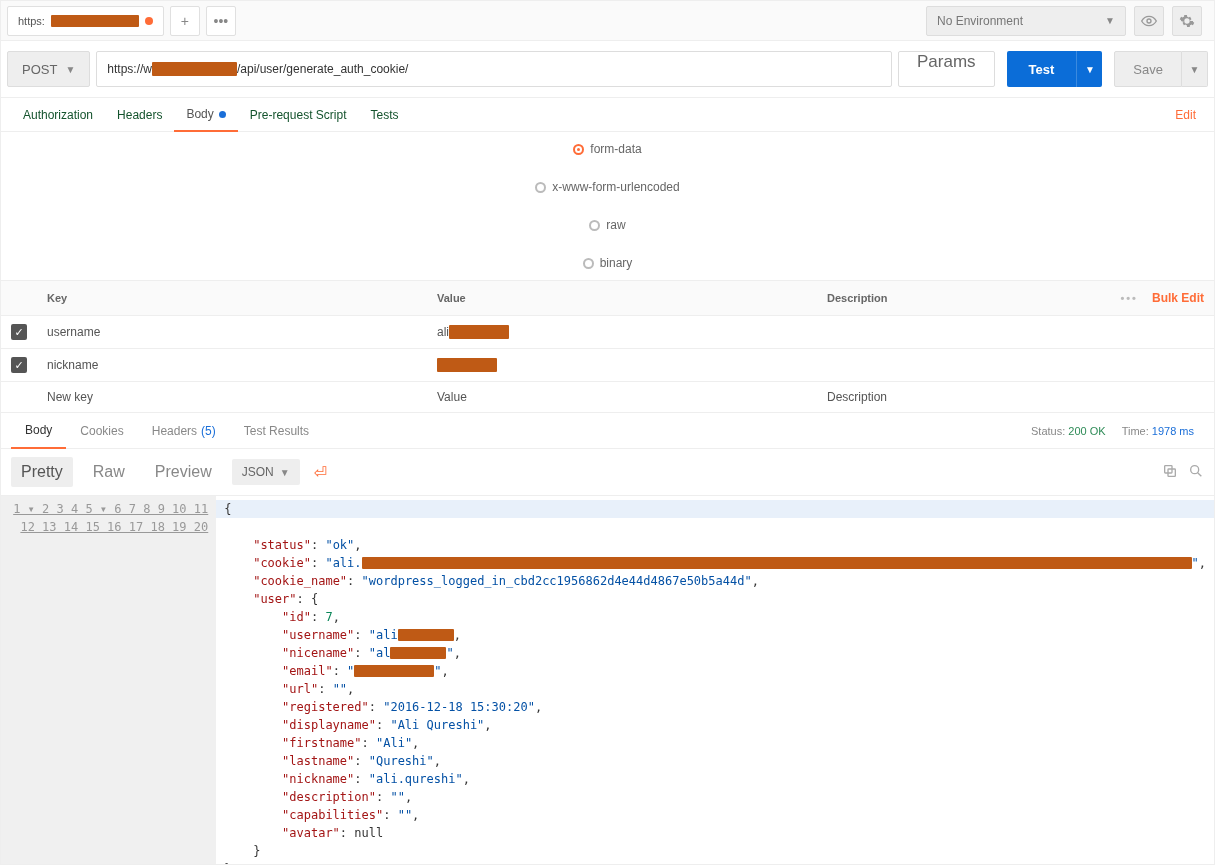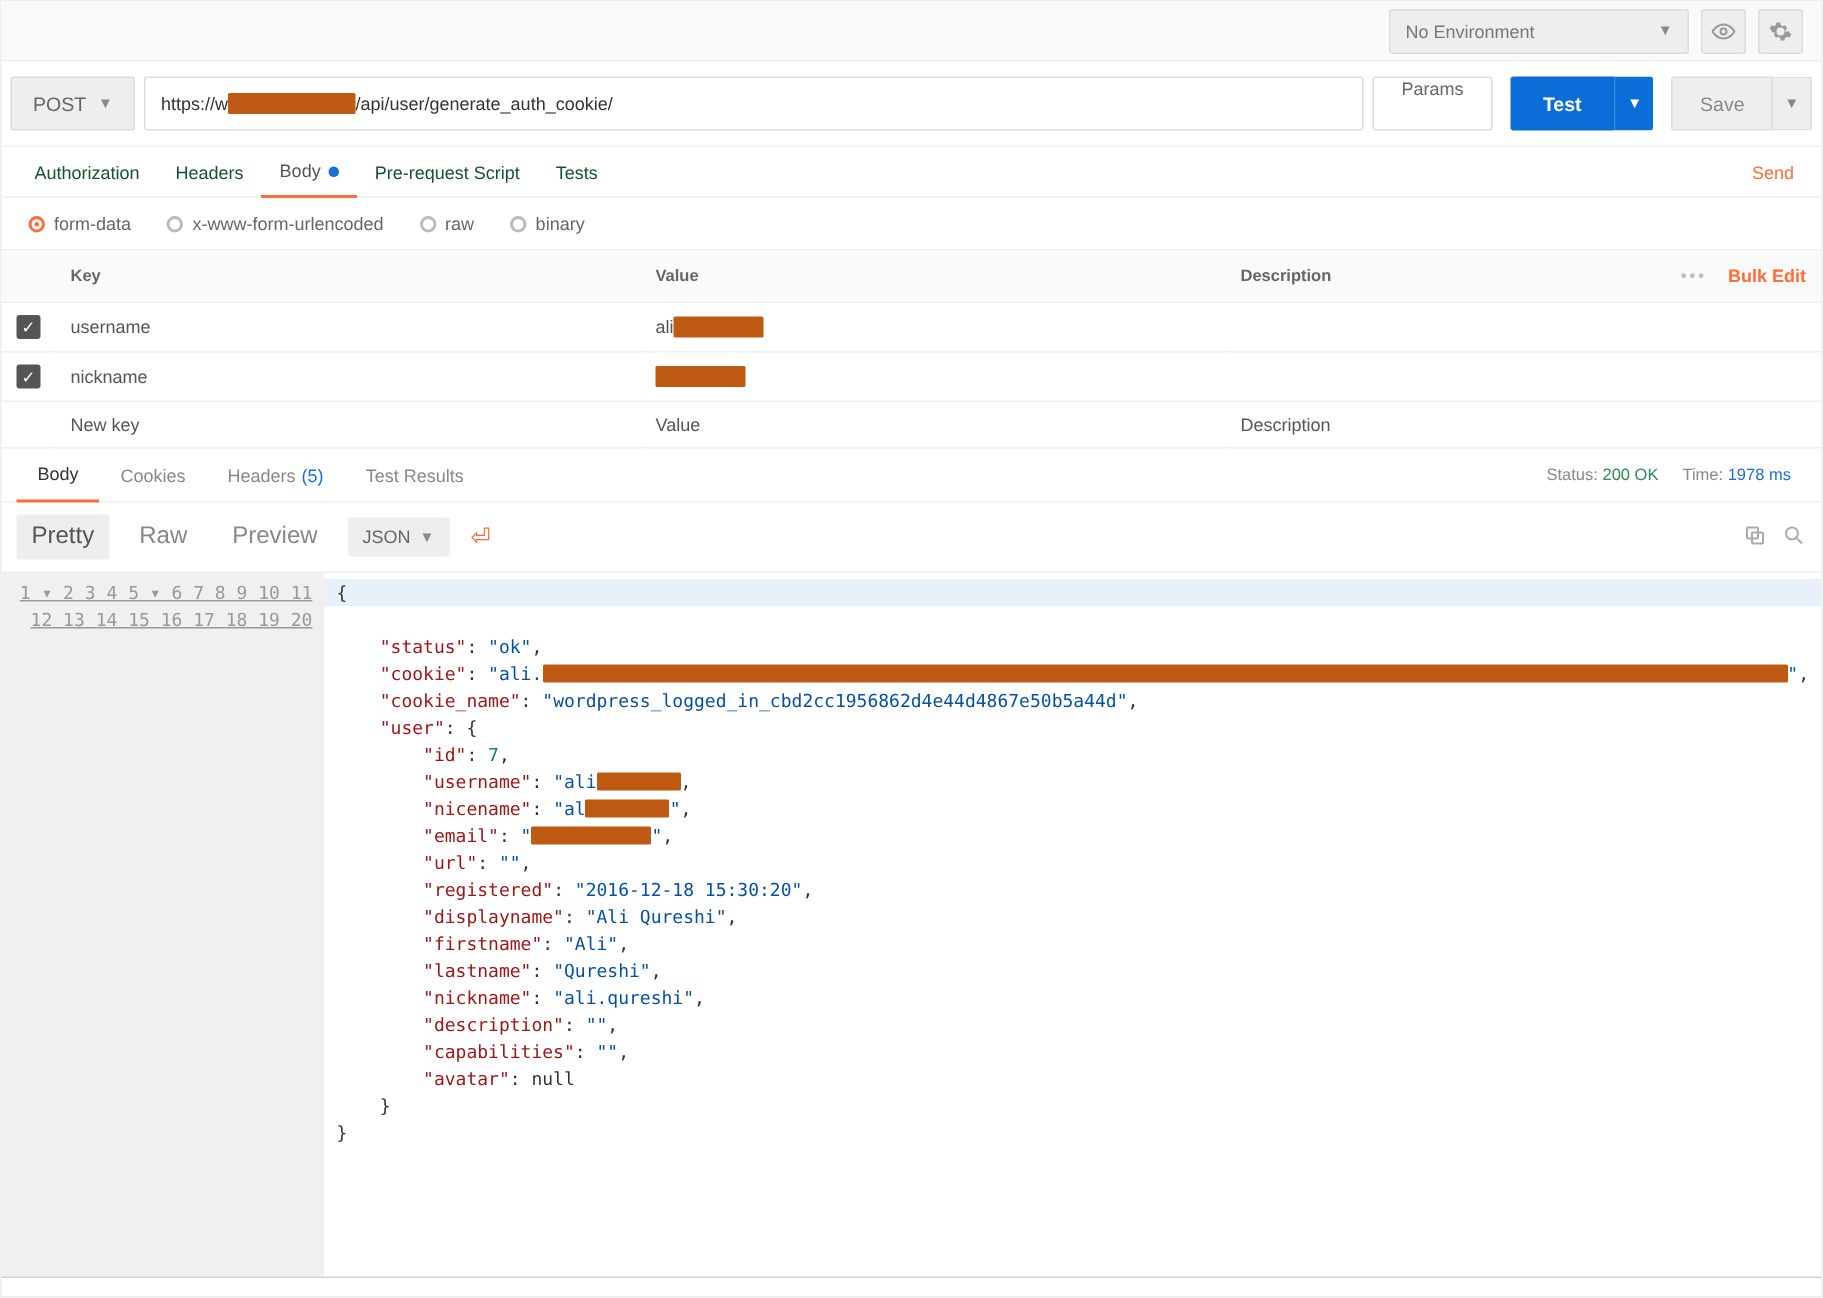--- a/index.html
+++ b/index.html
@@ -10,33 +10,33 @@
   .redblock { display: inline-block; background: #bf5a15; height: 12px; border-radius: 1px; }
   .dot-orange { width: 8px; height: 8px; background: #ff6c37; border-radius: 50%; }
   .tab-btn { width: 30px; height: 30px; display: flex; align-items: center; justify-content: center; border: 1px solid #e0e0e0; background: #fff; color: #888; font-size: 14px; border-radius: 2px; }
   .topbar-right { margin-left: auto; display: flex; gap: 8px; align-items: center; padding-right: 6px; }
   .env-select { display: flex; align-items: center; justify-content: space-between; width: 200px; height: 30px; padding: 0 10px; background: #eee; border: 1px solid #ddd; color: #777; font-size: 12px; border-radius: 2px; text-align: center; }
   .icon-btn { width: 30px; height: 30px; display: flex; align-items: center; justify-content: center; background: #eee; border: 1px solid #ddd; color: #888; border-radius: 2px; }
 
   .req-row { display: flex; align-items: center; gap: 6px; padding: 10px 6px; border-bottom: 1px solid #eee; background: #fff; }
   .method-select { display: flex; align-items: center; gap: 8px; height: 36px; padding: 0 14px; background: #eee; border: 1px solid #ddd; border-radius: 2px; color: #666; font-size: 13px; font-weight: 500; }
   .url-input { flex: 1; height: 36px; border: 1px solid #ddd; border-radius: 2px; display: flex; align-items: center; padding: 0 10px; font-size: 12px; color: #333; background: #fff; position: relative; }
-  .params-btn { height: 36px; padding: 0 18px; border: 1px solid #ddd; background: #fff; color: #666; border-radius: 2px; font-size: 12px; }
+  .params-btn { height: 36px; padding: 0 18px; border: 1px solid #ddd; background: #fff; color: #666; border-radius: 2px; font-size: 17px; }
   .send-btn { height: 36px; padding: 0 22px; background: #0b6dd8; color: #fff; border: none; font-weight: 600; font-size: 13px; border-radius: 2px 0 0 2px; }
   .send-drop { width: 26px; height: 36px; background: #0b6dd8; border: none; color: #fff; border-left: 1px solid rgba(255,255,255,.2); border-radius: 0 2px 2px 0; display: flex; align-items: center; justify-content: center; }
   .save-btn { height: 36px; padding: 0 18px; border: 1px solid #ddd; background: #eee; color: #888; margin-left: 6px; border-radius: 2px 0 0 2px; font-size: 13px; }
   .save-drop { width: 26px; height: 36px; background: #eee; border: 1px solid #ddd; border-left: none; color: #888; border-radius: 0 2px 2px 0; display: flex; align-items: center; justify-content: center; }
 
   .req-tabs { display: flex; align-items: center; border-bottom: 1px solid #eee; padding: 0 10px; height: 34px; position: relative; }
   .req-tab { padding: 0 12px; height: 34px; display: flex; align-items: center; color: #14532d; font-size: 12px; gap: 5px; }
   .req-tab.active { color: #555; border-bottom: 2px solid #ff6c37; margin-bottom: -1px; }
   .blue-dot { width: 7px; height: 7px; background: #1a6ed8; border-radius: 50%; }
   .code-link { margin-left: auto; color: #ff6c37; font-size: 12px; padding-right: 8px; }
 
-  .body-type-row { display: flex; align-items: center; gap: 24px; padding: 10px 18px; border-bottom: 1px solid #eee; font-size: 12px; color: #666; }
+  .body-type-row { display: flex; align-items: center; gap: 24px; padding: 10px 18px; border-bottom: 1px solid #eee; font-size: 12px; color: #666; flex-direction: column; }
   .radio { width: 11px; height: 11px; border: 2px solid #bbb; border-radius: 50%; display: inline-block; margin-right: 6px; position: relative; vertical-align: -2px; }
   .radio.sel { border-color: #ff6c37; }
   .radio.sel::after { content: ""; position: absolute; inset: 2px; background: #ff6c37; border-radius: 50%; }
 
   .kv-table { width: 100%; border-collapse: collapse; }
   .kv-table th { text-align: left; font-weight: 600; color: #666; font-size: 11px; padding: 10px 10px; background: #fafafa; border-bottom: 1px solid #eee; }
   .kv-table td { padding: 8px 10px; border-bottom: 1px solid #eee; font-size: 12px; color: #555; vertical-align: middle; }
   .kv-table td.key-cell, .kv-table th.key-cell { width: 390px; }
   .kv-table td.val-cell, .kv-table th.val-cell { width: 390px; }
   .kv-table td.desc-cell, .kv-table th.desc-cell { }
@@ -66,20 +66,29 @@
   .k { color: #a31515; } .s { color: #0451a5; } .n { color: #098658; } .p { color: #333; } .null { color: #333; }
   .line1 { background: #e8f0fa; display: block; margin: 0 -8px; padding: 0 8px; }
 
   .chev { font-size: 10px; color: #888; }
   .flex { display: flex; align-items: center; }
 </style>
 </head>
 <body>
 
 <div class="topbar">
+  <div class="tabs-left">
+    <div class="tab">
+      <span>https:</span>
+      <span class="redblock" style="width:88px"></span>
+      <span class="dot-orange"></span>
+    </div>
+    <div class="tab-btn">+</div>
+    <div class="tab-btn">•••</div>
+  </div>
   <div class="topbar-right">
     <div class="env-select">
       <span>No Environment</span>
       <span class="chev">▼</span>
     </div>
     <div class="icon-btn">
       <svg width="16" height="16" viewBox="0 0 24 24" fill="none" stroke="#999" stroke-width="2">
           <path d="M1 12s4-7 11-7 11 7 11 7-4 7-11 7S1 12 1 12z"></path>
           <circle cx="12" cy="12" r="3"></circle>
         </svg>
@@ -119,21 +128,21 @@
 
 <div class="req-tabs">
   <div class="req-tab">Authorization</div>
   <div class="req-tab">Headers</div>
   <div class="req-tab active">
     <span>Body</span>
     <span class="blue-dot"></span>
   </div>
   <div class="req-tab">Pre-request Script</div>
   <div class="req-tab">Tests</div>
-  <div class="code-link">Send</div>
+  <div class="code-link">Edit</div>
 </div>
 
 <div class="body-type-row">
   <label><span class="radio sel"></span><span>form-data</span></label>
   <label><span class="radio"></span><span>x-www-form-urlencoded</span></label>
   <label><span class="radio"></span><span>raw</span></label>
   <label><span class="radio"></span><span>binary</span></label>
 </div>
 
 <table class="kv-table">

